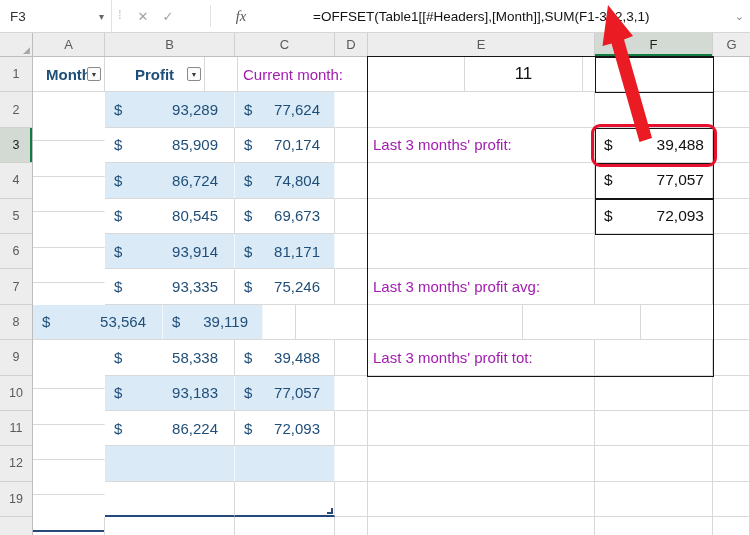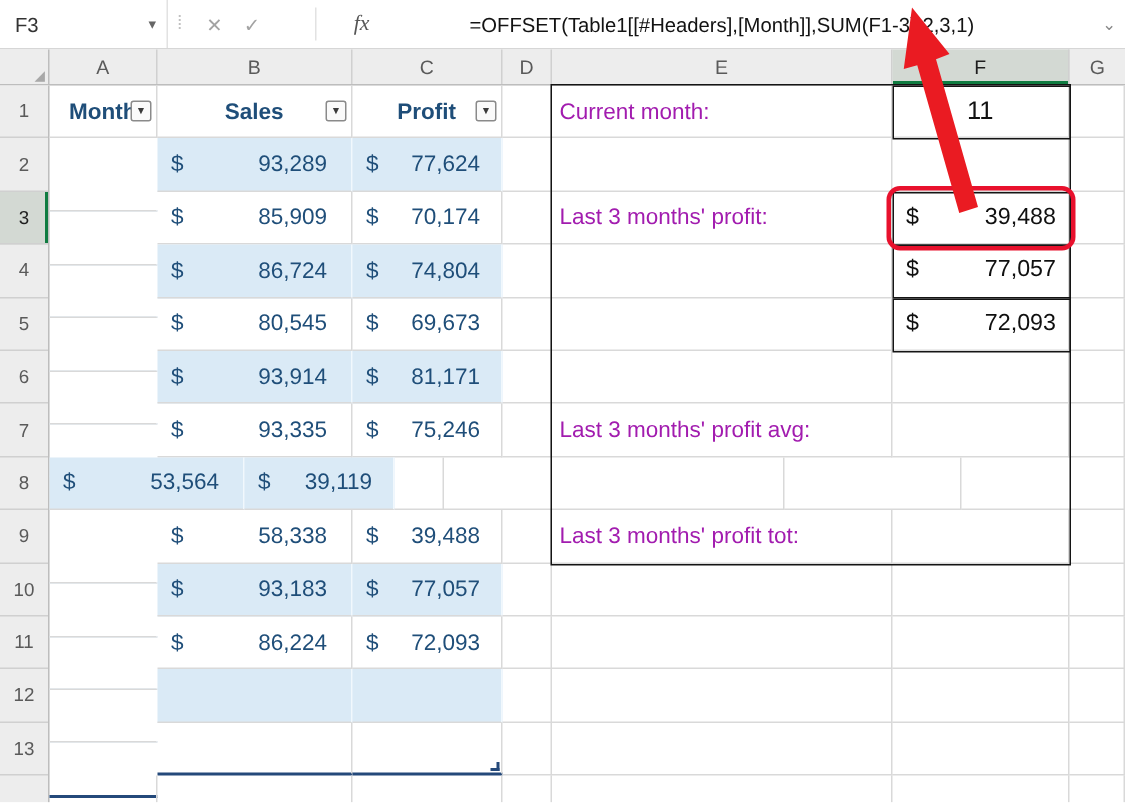--- a/index.html
+++ b/index.html
@@ -111,33 +111,29 @@
     <div class="gn sel">3</div>
     <div class="gn">4</div>
     <div class="gn">5</div>
     <div class="gn">6</div>
     <div class="gn">7</div>
     <div class="gn">8</div>
     <div class="gn">9</div>
     <div class="gn">10</div>
     <div class="gn">11</div>
     <div class="gn">12</div>
-    <div class="gn">13</div>
+    <div class="gn">19</div>
     <div class="gfill"></div>
   </div>
 
   <div class="sheet">
 
     <div class="r">
       <div class="c wa hcell">
         <span>Month</span>
-        <span class="fbtn-filter">▼</span>
-      </div>
-      <div class="c wb hcell">
-        <span>Sales</span>
         <span class="fbtn-filter">▼</span>
       </div>
       <div class="c wc hcell">
         <span>Profit</span>
         <span class="fbtn-filter">▼</span>
       </div>
       <div class="c wd"></div>
       <div class="c we plabel">Current month:</div>
       <div class="c wf f1val">11</div>
       <div class="c wg"></div>

